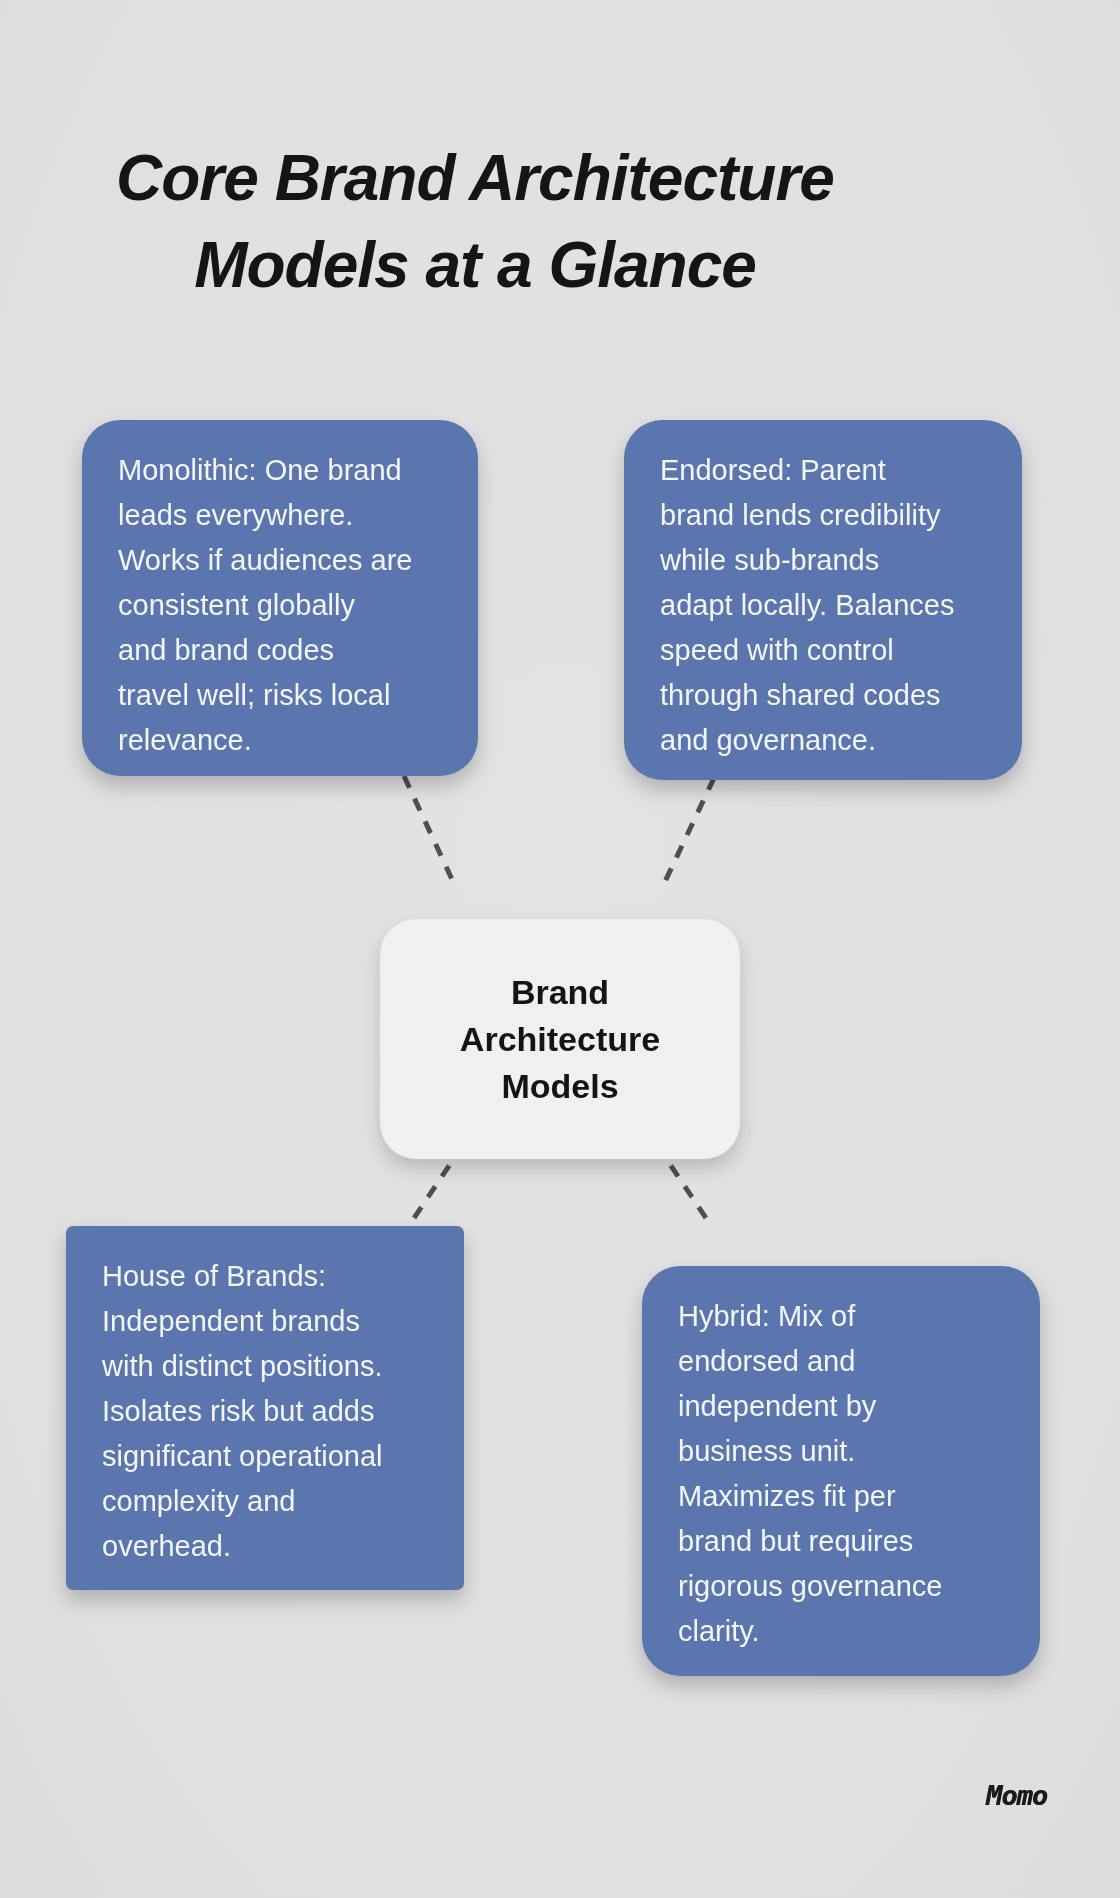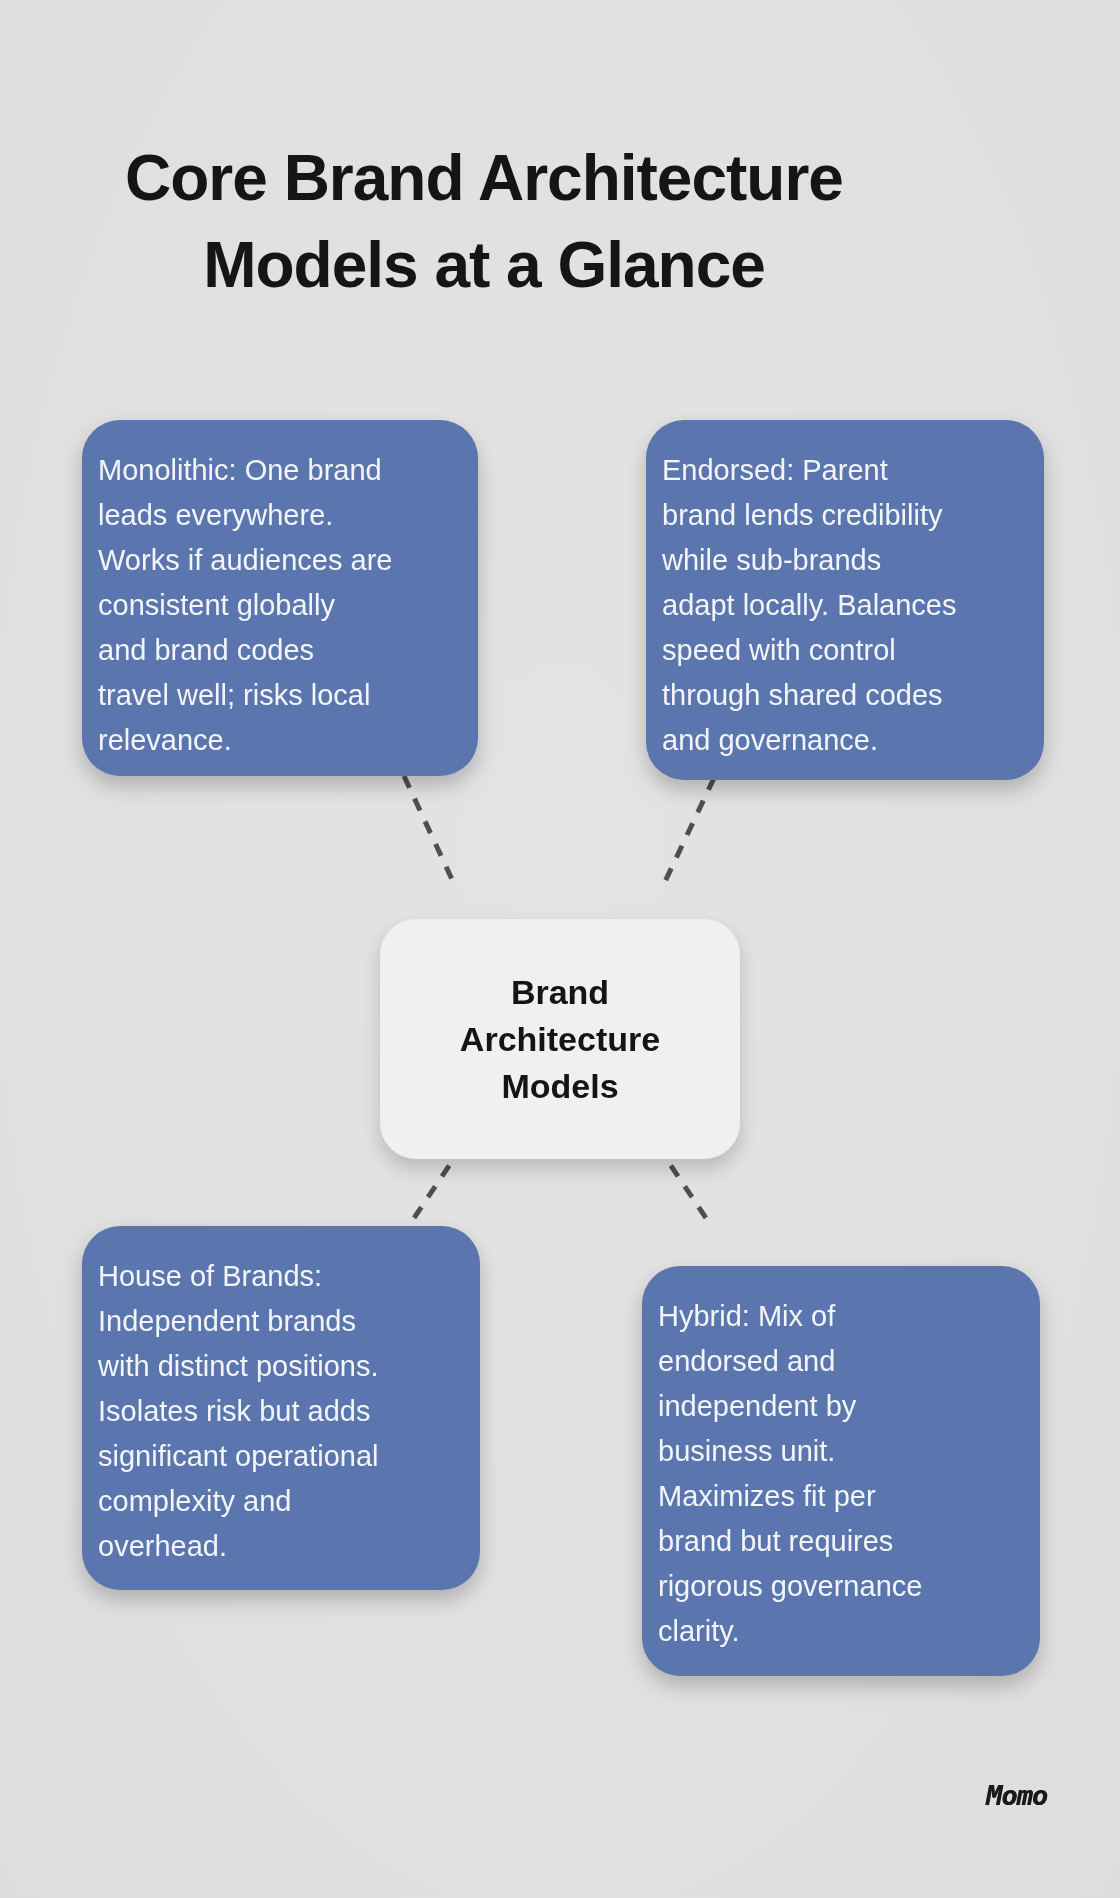--- a/index.html
+++ b/index.html
@@ -7,47 +7,48 @@
     width: 1120px;
     height: 1898px;
     position: relative;
     overflow: hidden;
     background: radial-gradient(ellipse at 50% 45%, #e2e3e2 0%, #dfe0df 70%, #dcdddc 100%);
     font-family: "Liberation Sans", sans-serif;
   }
   .page-title {
     position: absolute;
     top: 92px;
-    left: 17px;
+    left: 8px;
     width: 934px;
     text-align: center;
     font-size: 64px;
     line-height: 87px;
     font-weight: 700;
     letter-spacing: -1px;
     color: #151515;
     white-space: pre-line;
+    font-style: italic;
   }
   .card {
     position: absolute;
     background: #5b76ae;
     border-radius: 38px;
     box-shadow: 0 10px 20px rgba(0,0,0,0.22);
     box-sizing: border-box;
-    padding: 28px 26px 24px 16px;
+    padding: 28px 26px 24px 36px;
   }
   .card-text {
     color: #f3f5f9;
     font-size: 29px;
     line-height: 45px;
     white-space: pre-line;
   }
   #card-monolithic { left: 82px;  top: 420px;  width: 396px; height: 356px; }
-  #card-endorsed   { left: 646px; top: 420px;  width: 398px; height: 360px; }
-  #card-house      { left: 82px;  top: 1226px; width: 398px; height: 364px; }
+  #card-endorsed   { left: 624px; top: 420px;  width: 398px; height: 360px; }
+  #card-house      { left: 66px;  top: 1226px; width: 398px; height: 364px; border-radius: 7px; }
   #card-hybrid     { left: 642px; top: 1226px; width: 398px; height: 410px; margin-top: 40px; }
   .center-node {
     position: absolute;
     left: 380px;
     top: 885px;
     width: 360px;
     height: 240px;
     background: #eff0f2;
     border-radius: 36px;
     box-shadow: 0 10px 20px rgba(0,0,0,0.18);

